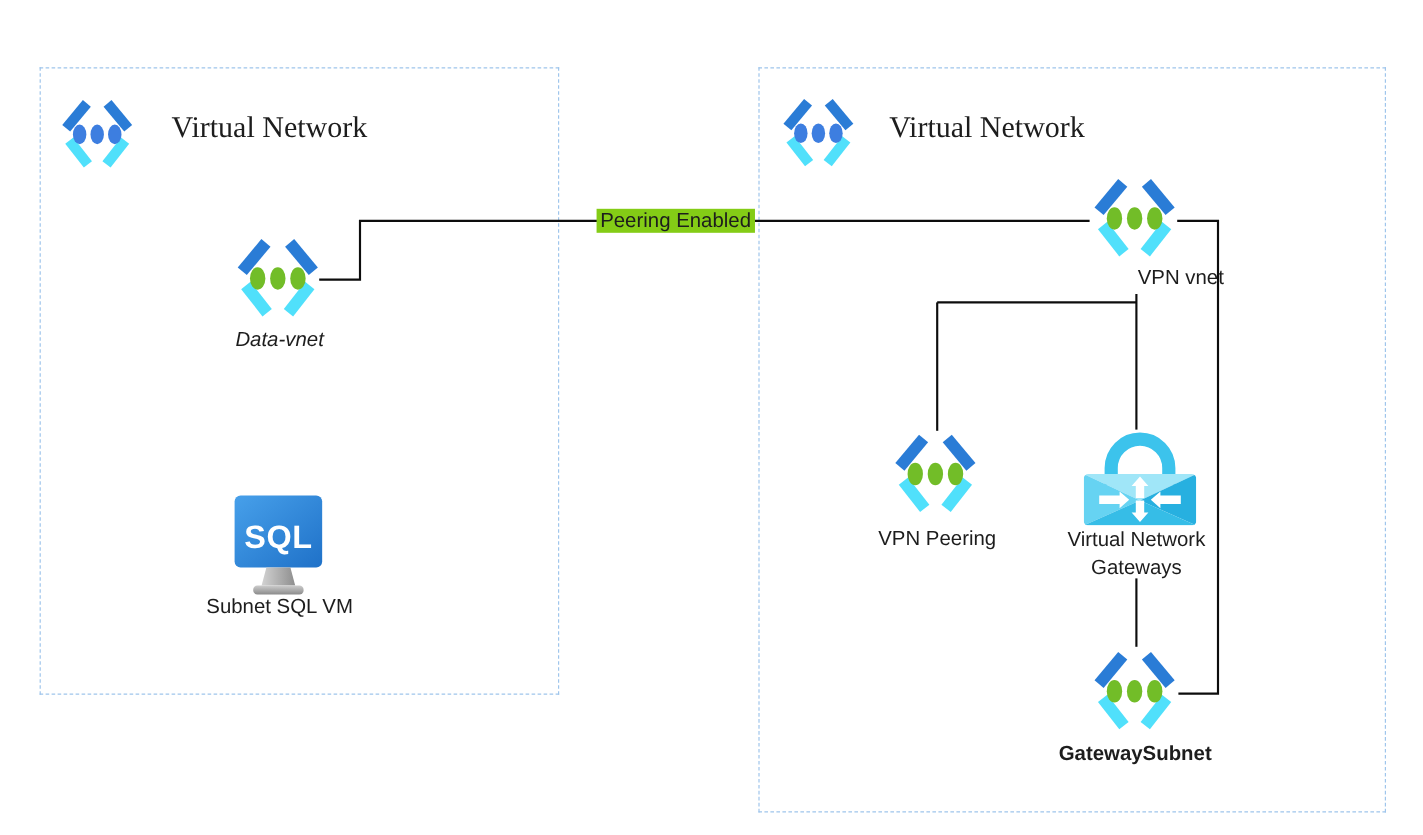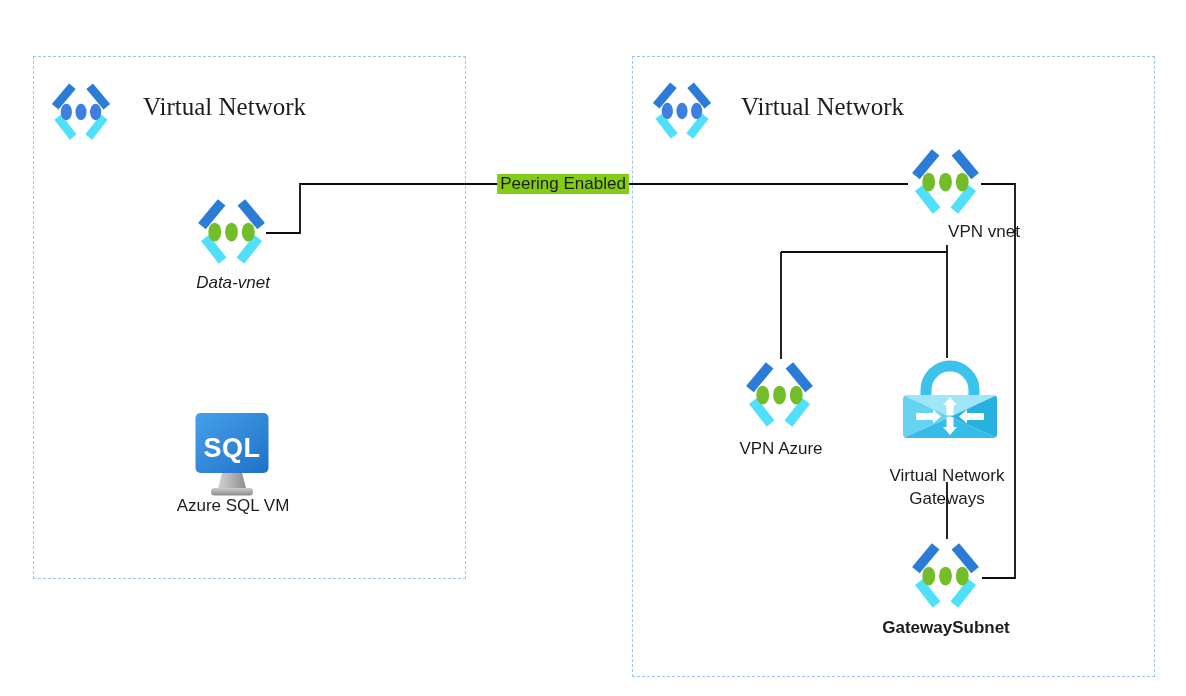--- a/index.html
+++ b/index.html
@@ -6,21 +6,21 @@
   .canvas{
     position:relative;width:1186px;height:696px;background:#ffffff;
     font-family:"Liberation Sans",sans-serif;color:#1d1d1d;overflow:hidden;
   }
   .group{position:absolute;border:1px dashed #9fc5ec;background:transparent;}
   .group-title{position:absolute;font-size:25px;line-height:22px;white-space:nowrap;color:#1d1d1d;font-family:Liberation Serif, serif;}
   .node-label{
     position:absolute;font-size:17px;line-height:21px;text-align:center;
     transform:translateX(-50%);white-space:nowrap;color:#1d1d1d;
   }
-  .node-label.wrap{white-space:normal;width:156px;line-height:23px;margin-top:26px;}
+  .node-label.wrap{white-space:normal;width:156px;line-height:23px;}
   .edge-label{
     position:absolute;font-size:17px;line-height:20px;background:#84cc16;
     padding:0 3px;transform:translateX(-50%);white-space:nowrap;color:#1d1d1d;
   }
   .abs{position:absolute;}
   .edges{position:absolute;left:0;top:0;}
 </style>
 </head>
 <body>
 
@@ -106,21 +106,21 @@
     </g>
   </svg>
   <div class="node-label" style="left:233px;top:272px;font-style:italic;">Data-vnet</div>
 
   <svg class="abs" style="left:195px;top:412px;" width="74" height="84" viewBox="0 0 74 84">
     <rect x="0.5" y="1" width="73" height="60" rx="5" fill="url(#gMon)"></rect>
     <text x="37" y="45" text-anchor="middle" font-family="Liberation Sans, sans-serif" font-size="27" font-weight="bold" fill="#ffffff" letter-spacing="0.5">SQL</text>
     <polygon points="27,61 47,61 51,76 23,76" fill="url(#gNeck)"></polygon>
     <rect x="16" y="76" width="42" height="7.5" rx="3.5" fill="url(#gBase)"></rect>
   </svg>
-  <div class="node-label" style="left:233px;top:495px;">Azure SQL VM</div>
+  <div class="node-label" style="left:233px;top:495px;">Subnet SQL VM</div>
 
   <svg class="abs" style="left:908px;top:146px;" width="75" height="72" viewBox="0 0 76 72">
     <g stroke-width="10" fill="none">
       <path d="M28 6 L8 30" stroke="#2a7cd6"></path>
         <path d="M48 6 L68 30" stroke="#2a7cd6"></path>
       <path d="M11 42 L29 65" stroke="#50e0fb"></path>
         <path d="M65 42 L47 65" stroke="#50e0fb"></path>
     </g>
     <g fill="#72bd28">
       <ellipse cx="21" cy="36" rx="6.5" ry="9.5"></ellipse>
@@ -136,21 +136,21 @@
         <path d="M48 6 L68 30" stroke="#2a7cd6"></path>
       <path d="M11 42 L29 65" stroke="#50e0fb"></path>
         <path d="M65 42 L47 65" stroke="#50e0fb"></path>
     </g>
     <g fill="#72bd28">
       <ellipse cx="21" cy="36" rx="6.5" ry="9.5"></ellipse>
         <ellipse cx="38" cy="36" rx="6.5" ry="9.5"></ellipse>
         <ellipse cx="55" cy="36" rx="6.5" ry="9.5"></ellipse>
     </g>
   </svg>
-  <div class="node-label" style="left:781px;top:438px;">VPN Azure</div>
+  <div class="node-label" style="left:781px;top:438px;">VPN Peering</div>
 
   <svg class="abs" style="left:903px;top:360px;" width="94" height="78" viewBox="0 0 94 78">
     <path d="M23 44 V30 a24 24 0 0 1 48 0 V44" fill="none" stroke="#3cc3ec" stroke-width="11"></path>
     <g clip-path="url(#lockBody)">
       <polygon points="0,35 94,35 47,57" fill="#a0e6f8"></polygon>
       <polygon points="0,35 0,78 47,57" fill="#66d3f2"></polygon>
       <polygon points="94,35 94,78 47,57" fill="#27b0e0"></polygon>
       <polygon points="0,78 94,78 47,57" fill="#36bde7"></polygon>
     </g>
     <g fill="#ffffff">

